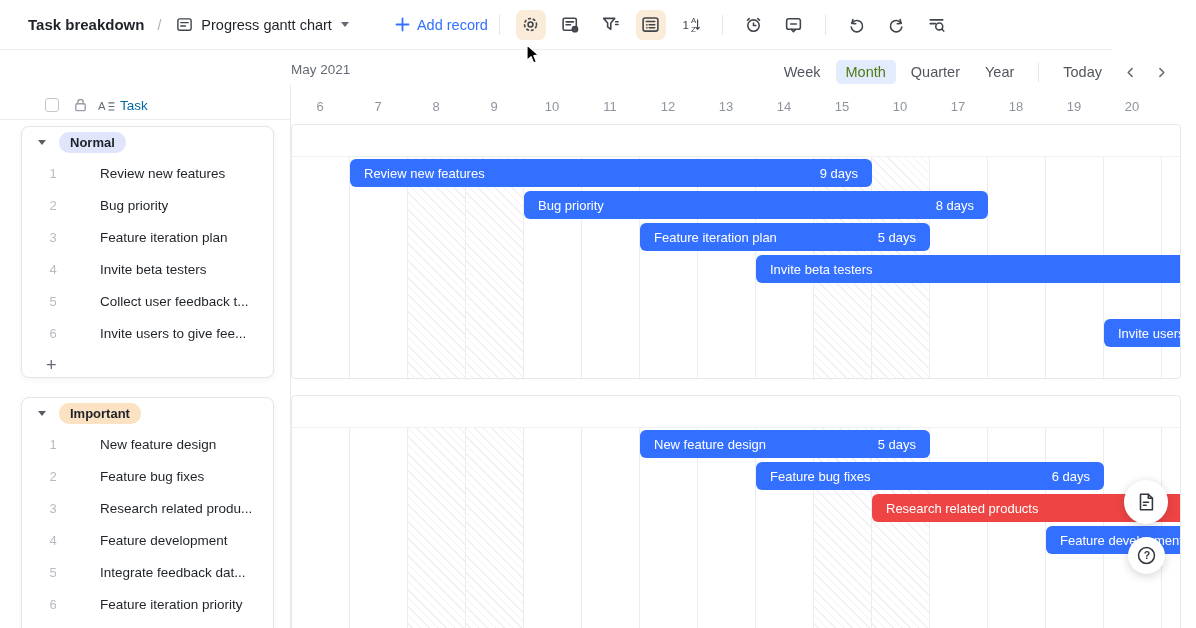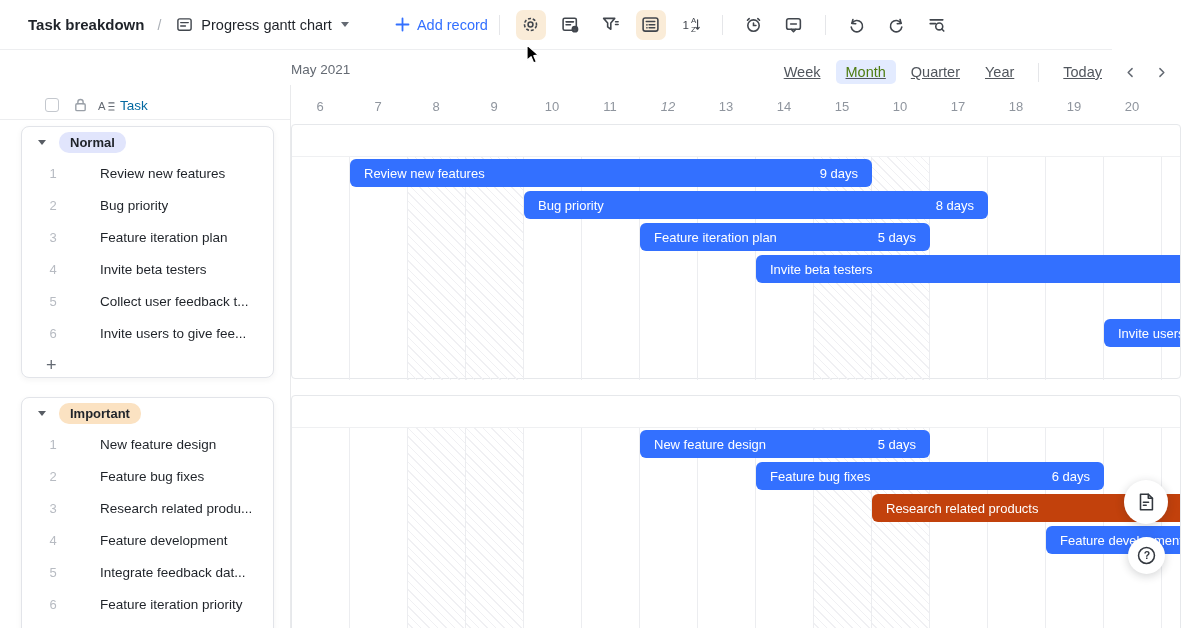--- a/index.html
+++ b/index.html
@@ -15,21 +15,21 @@
   .icon16{width:17px;height:17px;display:flex;align-items:center;justify-content:center;}
   .tb-view{font-size:14.5px;margin-left:8px;cursor:default;}
   .caret{width:0;height:0;border-left:4.5px solid transparent;border-right:4.5px solid transparent;
          border-top:5.5px solid #646A73;margin-left:9px;}
   .add-record{display:flex;align-items:center;gap:7px;color:#3370FF;font-size:14.5px;margin-left:46px;}
   .tb-divider{width:1px;height:20px;background:#E5E6E9;margin:0 11px;}
   .icon-btn{width:30px;height:30px;border-radius:7px;display:flex;align-items:center;justify-content:center;margin:0 5px;}
   .icon-btn.hl{background:#FAECD8;}
   
   .month-label{left:291px;top:62px;font-size:13.5px;color:#646A73;}
-  .modes{position:absolute;top:58px;right:22px;height:28px;display:flex;align-items:center;gap:5px;font-size:14.5px;color:#51565D;text-decoration:underline;}
+  .modes{position:absolute;top:58px;right:22px;height:28px;display:flex;align-items:center;gap:5px;font-size:14.5px;color:#51565D;}
   .mode{padding:4px 10px;border-radius:5px;}
   .mode.selected{background:#E3EBFF;color:#4d7c0f;}
   .modes .vd{width:1px;height:19px;background:#E5E6E9;margin:0 9px;}
   .chev{width:26px;height:26px;display:flex;align-items:center;justify-content:center;}
   .date-cell{position:absolute;top:96px;width:58px;height:22px;line-height:22px;text-align:center;
              font-size:13px;color:#8F959E;}
   
   .checkbox{position:absolute;left:45px;top:98px;width:14px;height:14px;border:1.5px solid #C4C8CE;border-radius:3px;box-sizing:border-box;}
   .task-col-label{position:absolute;left:120px;top:98px;font-size:13.5px;color:#0369a1;line-height:15px;}
   .hline{position:absolute;background:#ECEDEF;height:1px;}
@@ -189,21 +189,21 @@
     </span>
   </div>
 
   <div id="dates">
       <div class="date-cell" style="left: 291px;">6</div>
       <div class="date-cell" style="left: 349px;">7</div>
       <div class="date-cell" style="left: 407px;">8</div>
       <div class="date-cell" style="left: 465px;">9</div>
       <div class="date-cell" style="left: 523px;">10</div>
       <div class="date-cell" style="left: 581px;">11</div>
-      <div class="date-cell" style="left: 639px; font-style: italic;">12</div>
+      <div class="date-cell" style="left: 639px;">12</div>
       <div class="date-cell" style="left: 697px;">13</div>
       <div class="date-cell" style="left: 755px;">14</div>
       <div class="date-cell" style="left: 813px;">15</div>
       <div class="date-cell" style="left: 871px;">10</div>
       <div class="date-cell" style="left: 929px;">17</div>
       <div class="date-cell" style="left: 987px;">18</div>
       <div class="date-cell" style="left: 1045px;">19</div>
       <div class="date-cell" style="left: 1103px;">20</div>
     </div>
 
@@ -346,21 +346,21 @@
           <div class="col" style="left: 754px;"></div>
           <div class="col" style="left: 812px;"></div>
           <div class="gbar" style="left: 348px; top: 2px; width: 290px; background: rgb(51, 112, 255);">
             <span class="lbl">New feature design</span>
             <span class="dur">5 days</span>
           </div>
           <div class="gbar" style="left: 464px; top: 34px; width: 348px; background: rgb(51, 112, 255);">
             <span class="lbl">Feature bug fixes</span>
             <span class="dur">6 days</span>
           </div>
-          <div class="gbar clipped" style="left: 580px; top: 66px; width: 309px; background: #c2410c;">
+          <div class="gbar clipped" style="left: 580px; top: 66px; width: 309px; background: #ef4444;">
             <span class="lbl">Research related products</span>
           </div>
           <div class="gbar clipped" style="left: 754px; top: 98px; width: 135px; background: rgb(51, 112, 255);">
             <span class="lbl">Feature development</span>
           </div>
         </div>
       </div>
     </div>
 
   <div class="fab" style="left:1124px;top:480px;width:44px;height:44px;">

